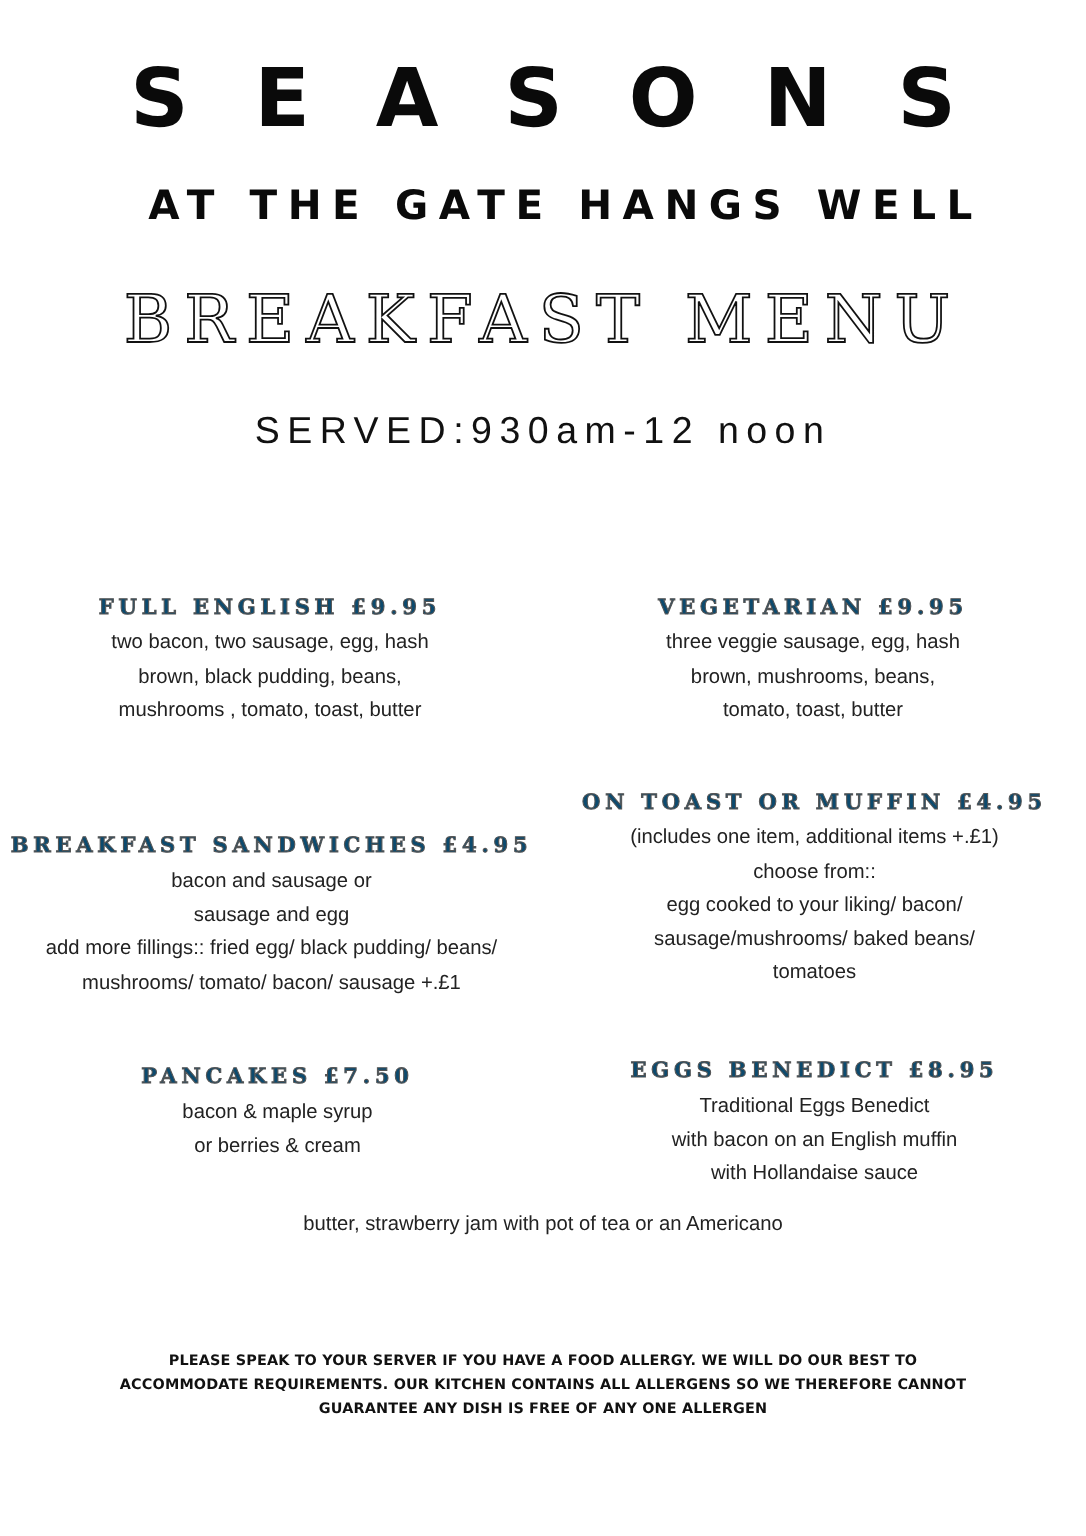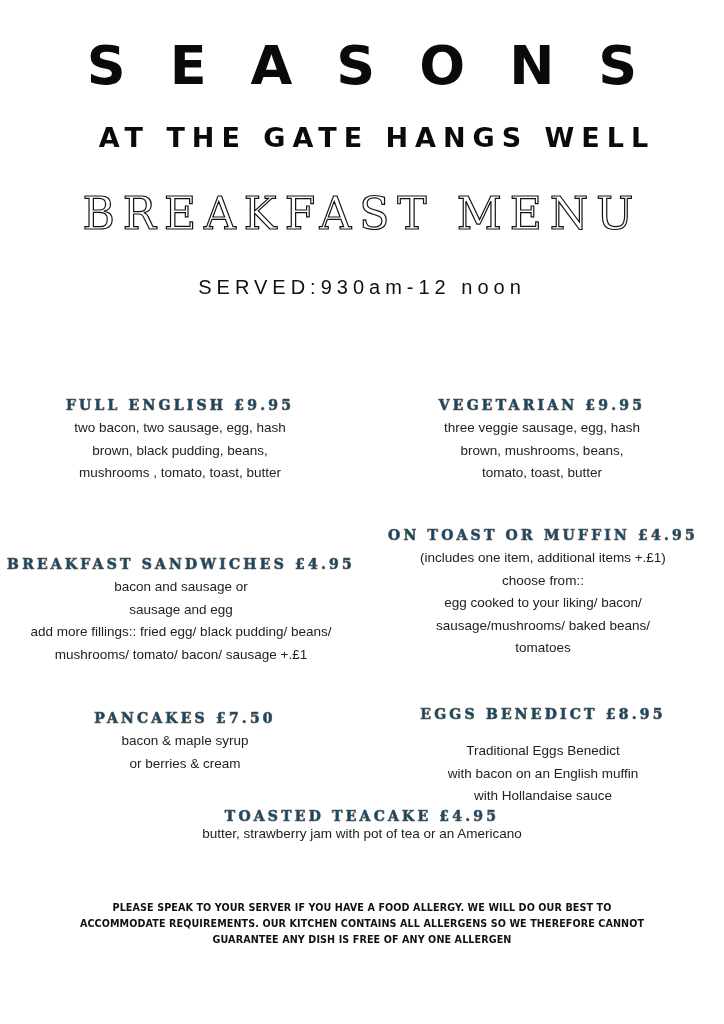--- a/index.html
+++ b/index.html
@@ -20,21 +20,21 @@
     .menu-head {
       left: 0; width: 724px; top: 190px;
       font-family: "DejaVu Serif", serif; font-weight: normal;
       font-size: 44px; line-height: 48px; letter-spacing: 8px; text-indent: 0px;
       color: #fff;
       -webkit-text-stroke: 1.2px #111;
     }
     .served {
       left: 0; width: 724px; top: 270px;
       font-family: "Liberation Sans", sans-serif;
-      font-size: 20px; line-height: 34px; letter-spacing: 5px;
+      font-size: 25px; line-height: 34px; letter-spacing: 5px;
       color: #111;
     }
     .item-title {
       font-family: "DejaVu Serif", serif;
       font-size: 14px; line-height: 18px; letter-spacing: 3.2px;
       color: #0c4a6e; -webkit-text-stroke: 0.7px #555;
       font-weight: bold;
       white-space: nowrap;
     }
     .item-desc {
@@ -99,29 +99,28 @@
 <div class="col" style="left:35px; width:300px; top:709px;">
   <div class="item-title">PANCAKES £7.50</div>
   <div class="item-desc" style="margin-top:3px;text-align:center;">
     <div>bacon &amp; maple syrup</div>
     <div>or berries &amp; cream</div>
   </div>
 </div>
 
 <div class="col" style="left:393px; width:300px; top:705px;">
   <div class="item-title">EGGS BENEDICT £8.95</div>
-  <div class="item-desc" style="margin-top:17px;">
+  <div class="item-desc" style="margin-top:3px;">
     <div>Traditional Eggs Benedict</div>
     <div>with bacon on an English muffin</div>
     <div>with Hollandaise sauce</div>
   </div>
 </div>
 
 <div class="col" style="left:162px; width:400px; top:807px;">
-  <div class="item-title">TOASTED TEACAKE £4.95</div>
   <div class="item-desc" style="margin-top:-2px;">
     <div>butter, strawberry jam with pot of tea or an Americano</div>
   </div>
 </div>
 
 <div class="abs allergy">
   <div>PLEASE SPEAK TO YOUR SERVER IF YOU HAVE A FOOD ALLERGY. WE WILL DO OUR BEST TO</div>
   <div>ACCOMMODATE REQUIREMENTS. OUR KITCHEN CONTAINS ALL ALLERGENS SO WE THEREFORE CANNOT</div>
   <div>GUARANTEE ANY DISH IS FREE OF ANY ONE ALLERGEN</div>
 </div>

